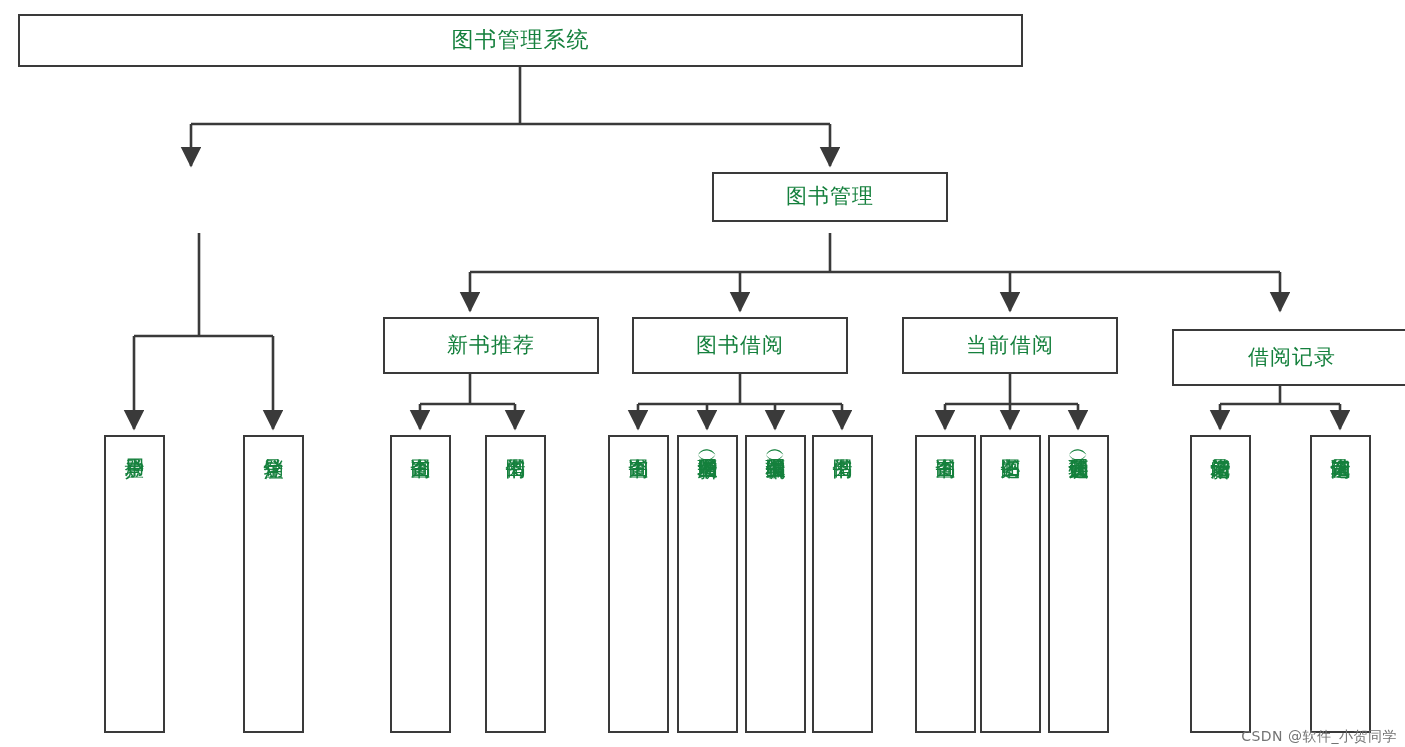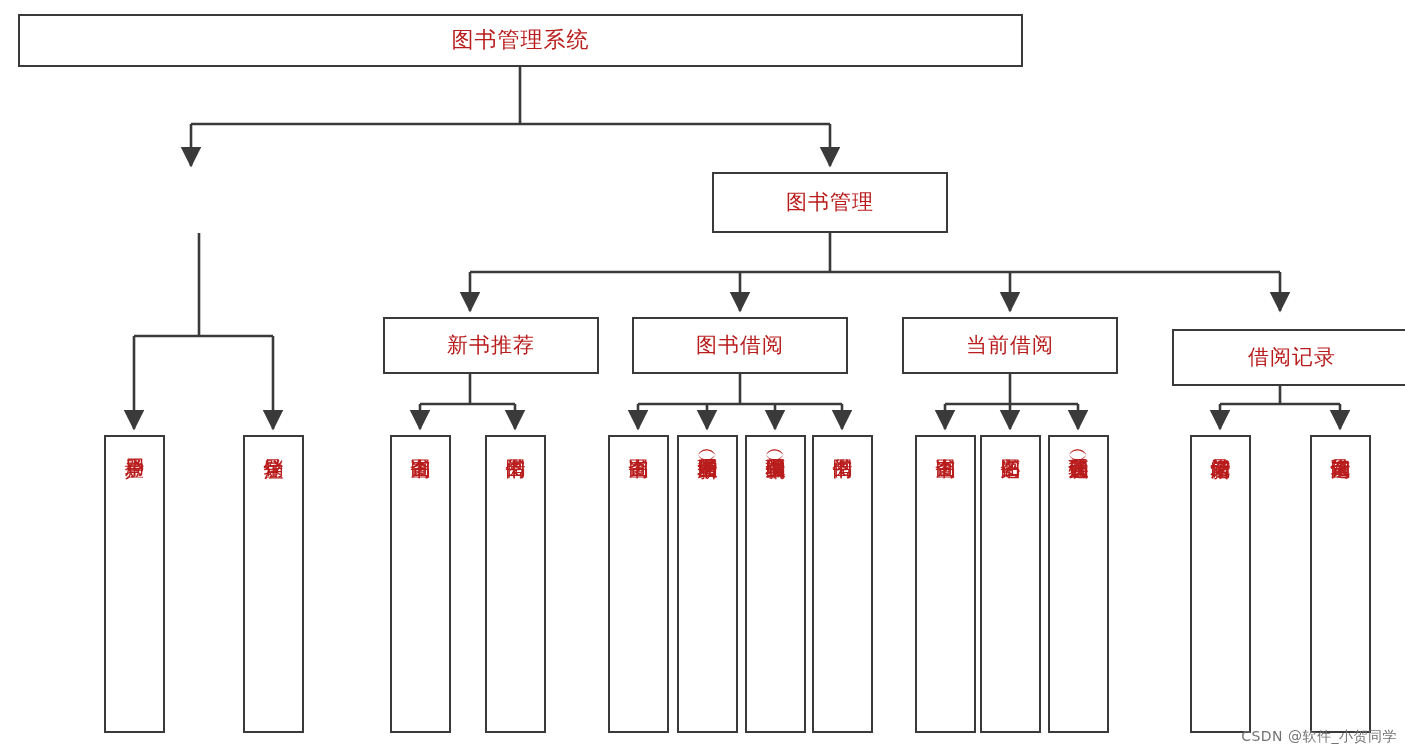--- a/index.html
+++ b/index.html
@@ -27,21 +27,21 @@
     pointer-events: none;
   }
   .node {
     position: absolute;
     box-sizing: border-box;
     background: #ffffff;
     border: 2px solid #3a3a3a;
     display: flex;
     align-items: center;
     justify-content: center;
-    color: #b91c1c;
+    color: #15803d;
   }
   .node-h {
     font-size: 21px;
     letter-spacing: 1px;
     line-height: 1.2;
   }
   .node-v {
     font-size: 20px;
     line-height: 1.05;
     letter-spacing: 0px;
@@ -125,21 +125,21 @@
       <path d="M1220,404 L1340,404"></path>
       <path d="M1220,404 L1220,429" marker-end="url(#arrowhead)"></path>
       <path d="M1340,404 L1340,429" marker-end="url(#arrowhead)"></path>
     </g>
   </svg>
 
   <div class="node node-h node-root" style="left:18px; top:14px; width:1005px; height:53px;">
     <span>图书管理系统</span>
   </div>
 
-  <div class="node node-h" style="left:712px; top:172px; width:236px; height:61px;">
+  <div class="node node-h" style="left:712px; top:172px; width:236px; height:50px;">
     <span>图书管理</span>
   </div>
 
   <div class="node node-h" style="left:362px; top:317px; width:216px; height:57px;margin-left:21px;">
     <span>新书推荐</span>
   </div>
   <div class="node node-h" style="left:632px; top:317px; width:216px; height:57px;">
     <span>图书借阅</span>
   </div>
   <div class="node node-h" style="left:902px; top:317px; width:216px; height:57px;">

